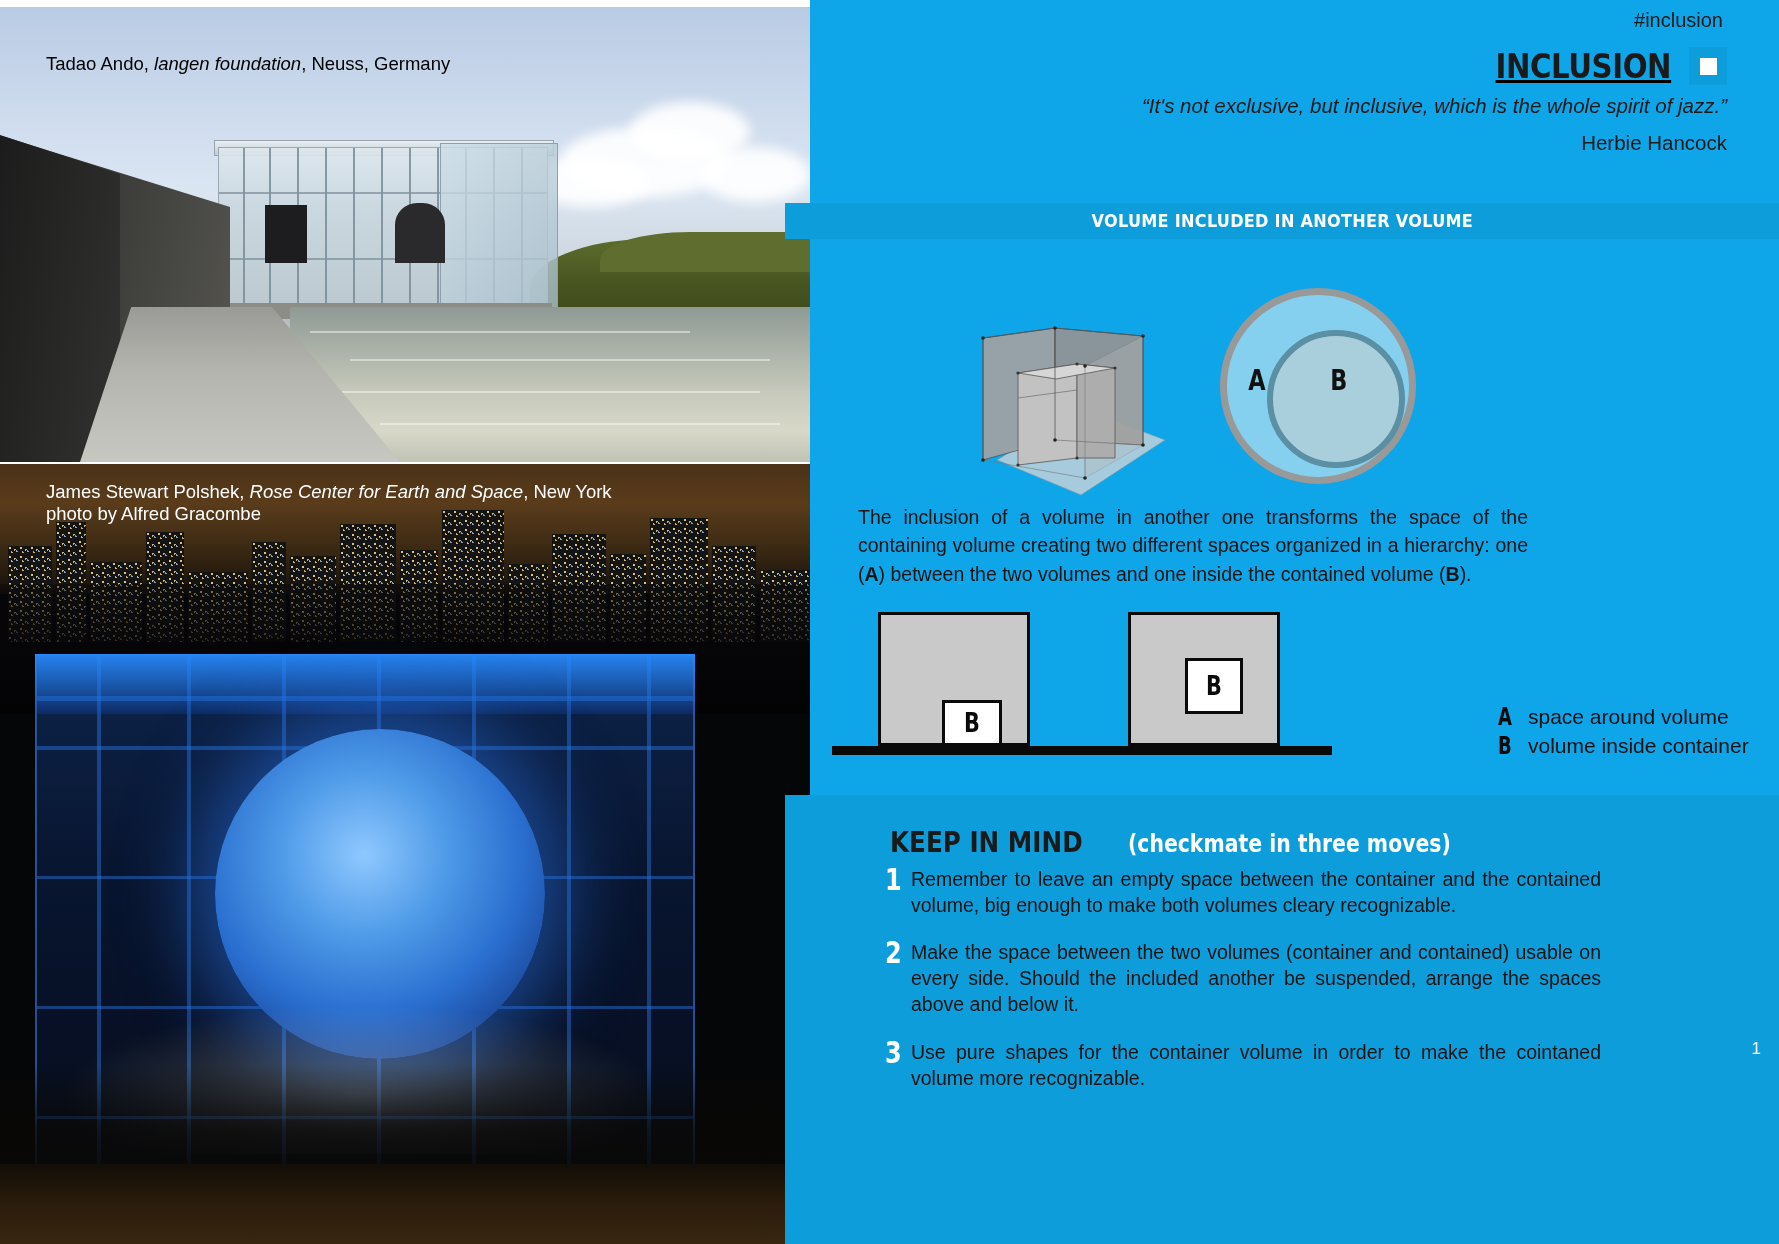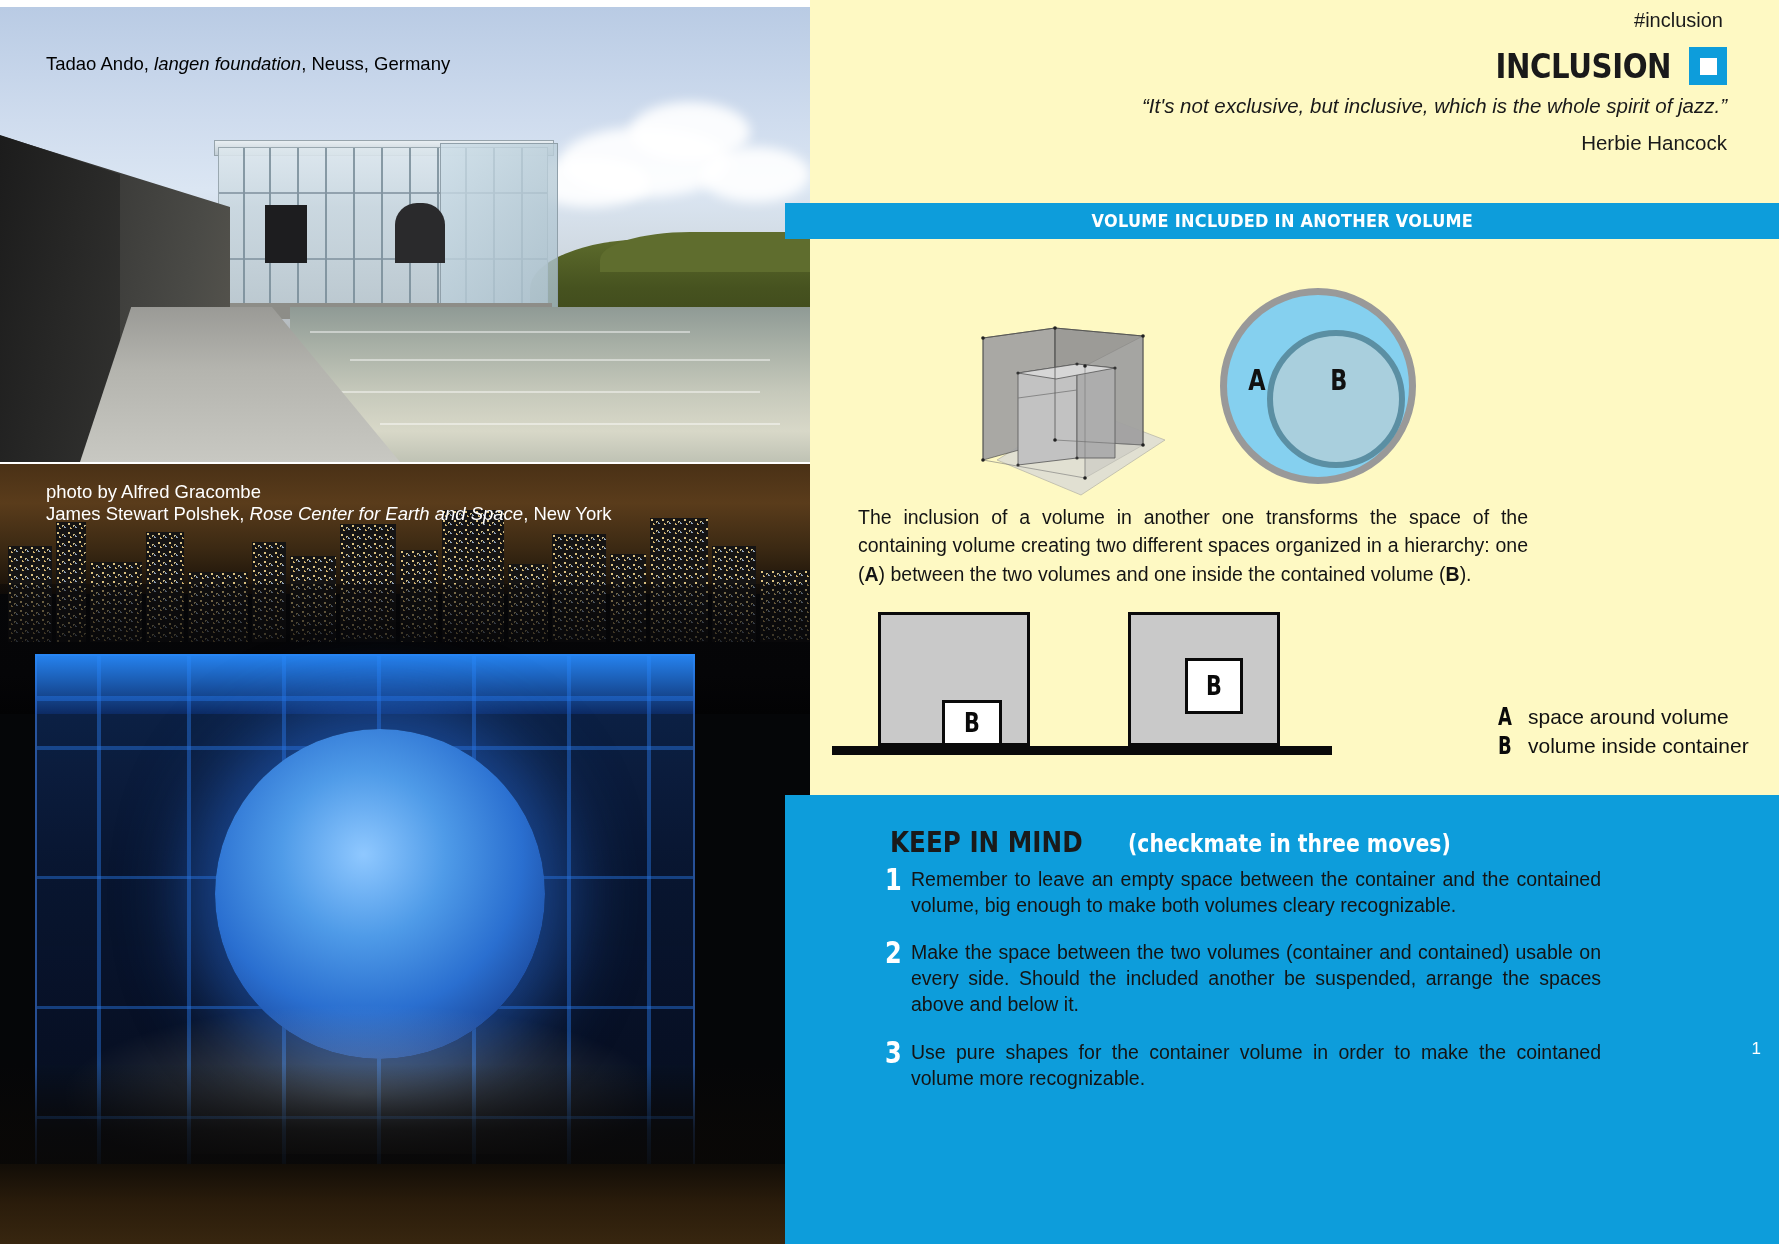--- a/index.html
+++ b/index.html
@@ -175,30 +175,30 @@
     white-space: nowrap;
   }
   .caption.light { color: #fff; }
   .caption i { font-style: italic; }
 
   
   .right-col {
     position: absolute;
     left: 810px; top: 0;
     width: 969px; height: 1244px;
-    background: #fef9c3;
+    background: #0ea5e9;
   }
 
   .hashtag {
     position: absolute; right: 56px; top: 9px;
     font-size: 20px; color: #1a1a1a;
   }
   .title-row {
     position: absolute; right: 52px; top: 46px;
-    display: flex; align-items: center; gap: 18px;
+    display: flex; align-items: center; gap: 18px; text-decoration: underline;
   }
   .title-word {
     font-family: "DejaVu Sans", sans-serif;
     font-weight: bold;
     font-size: 34px;
     letter-spacing: -0.5px;
     color: #1a1a1a;
     transform: scaleX(0.86);
     transform-origin: right center;
   }
@@ -408,22 +408,22 @@
         <div class="cube-beam" style="left:0;top:350px;width:100%;height:3px"></div>
         <div class="cube-beam" style="left:0;top:460px;width:100%;height:3px"></div>
       </div>
       <div class="cube-top-glow"></div>
       <div class="sphere"></div>
       <div class="interior-glow"></div>
       <div class="trees"></div>
       <div class="foreground"></div>
 
       <div class="caption light" style="left:46px; top:17px;">
+        <div><span>James Stewart Polshek, </span><i>Rose Center for Earth and Space</i><span>, New York</span></div>
         <div>photo by Alfred Gracombe</div>
-        <div><span>James Stewart Polshek, </span><i>Rose Center for Earth and Space</i><span>, New York</span></div>
       </div>
     </div>
   </div>
 
   <div class="right-col">
 
     <div class="hashtag">#inclusion</div>
 
     <div class="title-row">
       <div class="title-word">INCLUSION</div>

